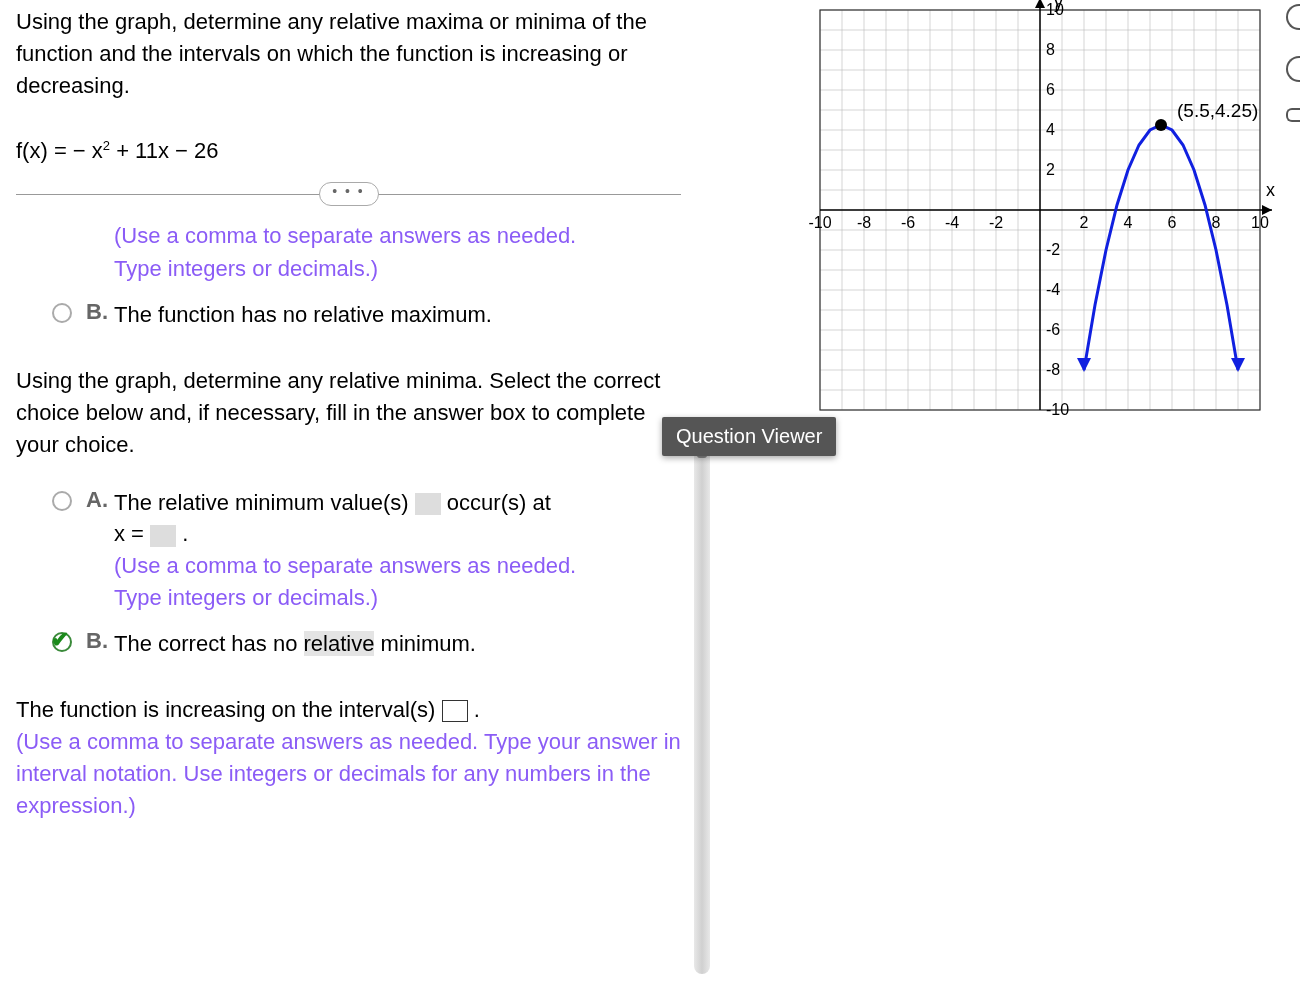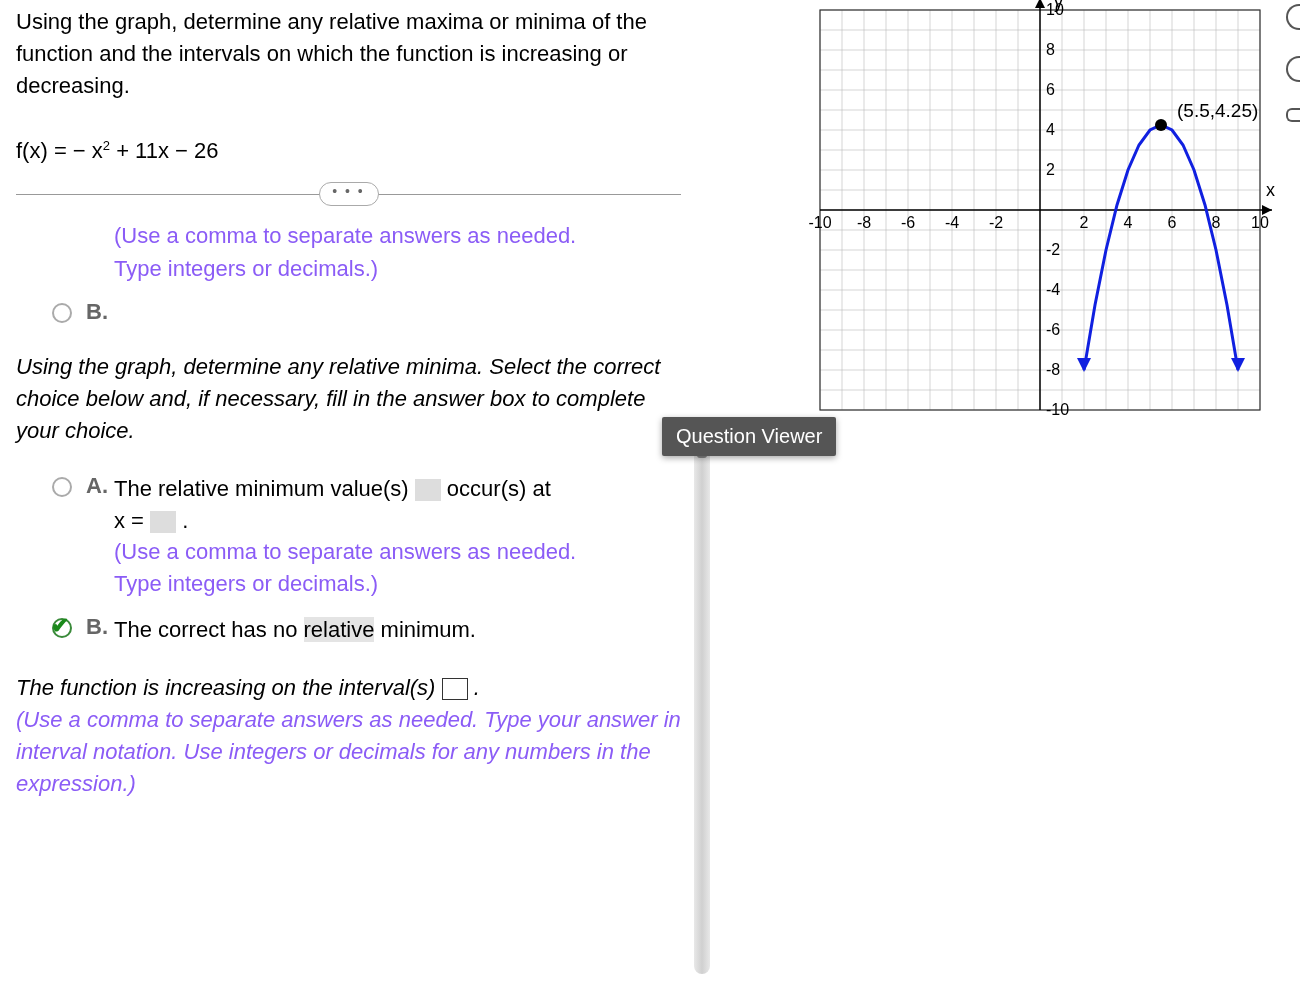--- a/index.html
+++ b/index.html
@@ -102,21 +102,21 @@
     width: 26px;
     height: 22px;
     background: #ddd;
     border: 1px solid #ddd;
     vertical-align: middle;
   }
   .fillbox.outlined {
     background: #fff;
     border: 1px solid #333;
   }
-  .section { margin-top: 26px; line-height: 1.45; font-style: italic; }
+  .section { margin-top: 34px; line-height: 1.45; }
   .hl {
     background: #e4e4e4;
   }
   .scrollbar {
     position: absolute;
     left: 694px;
     top: 438px;
     width: 16px;
     height: 536px;
     background: linear-gradient(90deg,#e8e8e8,#d0d0d0,#e8e8e8);
@@ -184,20 +184,21 @@
   </div>
 
   <div class="indent-block hint">
     <span>(Use a comma to separate answers as needed.</span><br>
     <span>Type integers or decimals.)</span>
   </div>
 
   <div class="choice-row" style="margin-left:36px;">
     <div class="radio"></div>
     <div class="letter">B.</div>
+    <div class="ctext">The function has no relative maximum.</div>
   </div>
 
   <div class="section">Using the graph, determine any relative minima. Select the correct choice below and, if necessary, fill in the answer box to complete your choice.</div>
 
   <div class="choice-row" style="margin-left:36px; margin-top:26px;">
     <div class="radio"></div>
     <div class="letter">A.</div>
     <div class="ctext">
       <span>The relative minimum value(s) </span><span class="fillbox"></span><span> occur(s) at</span><br>
       <span>x = </span><span class="fillbox"></span><span> .</span><br>

